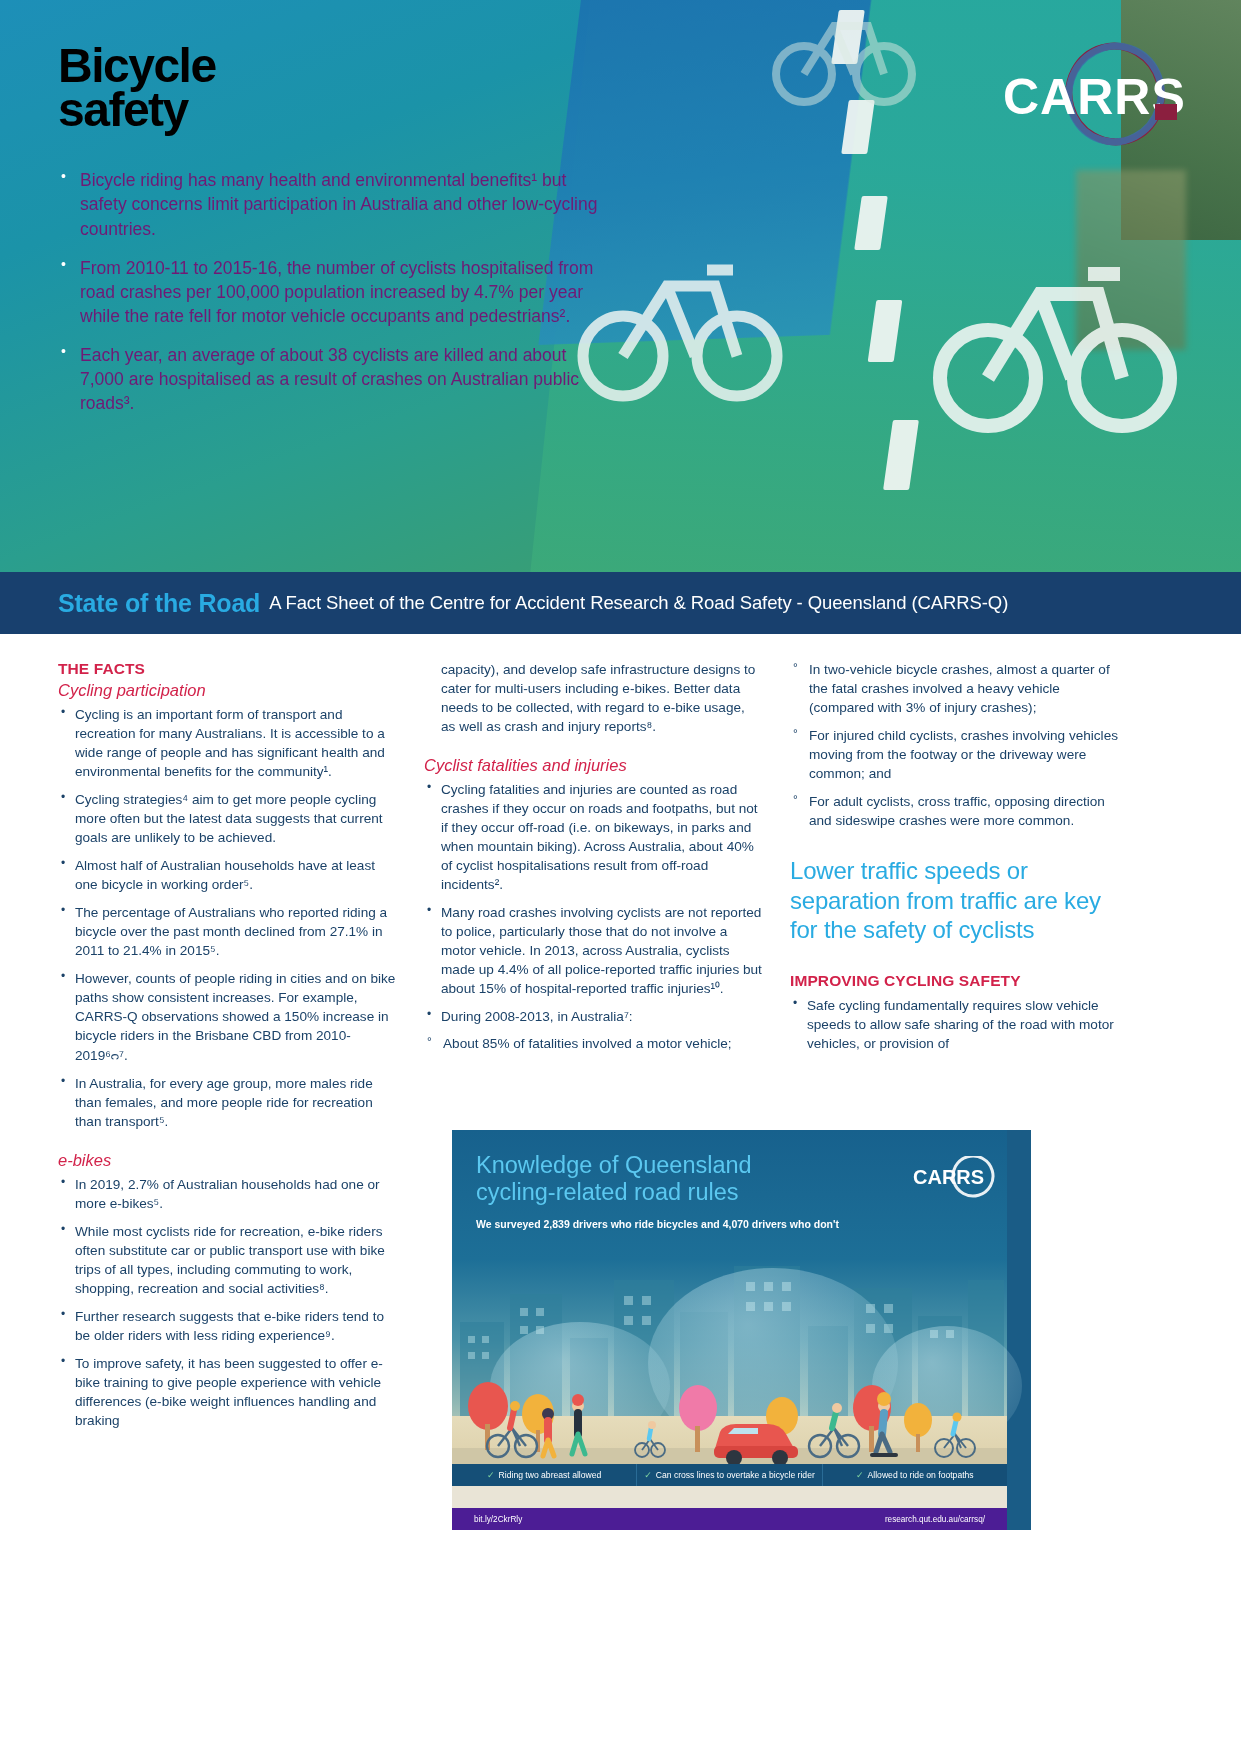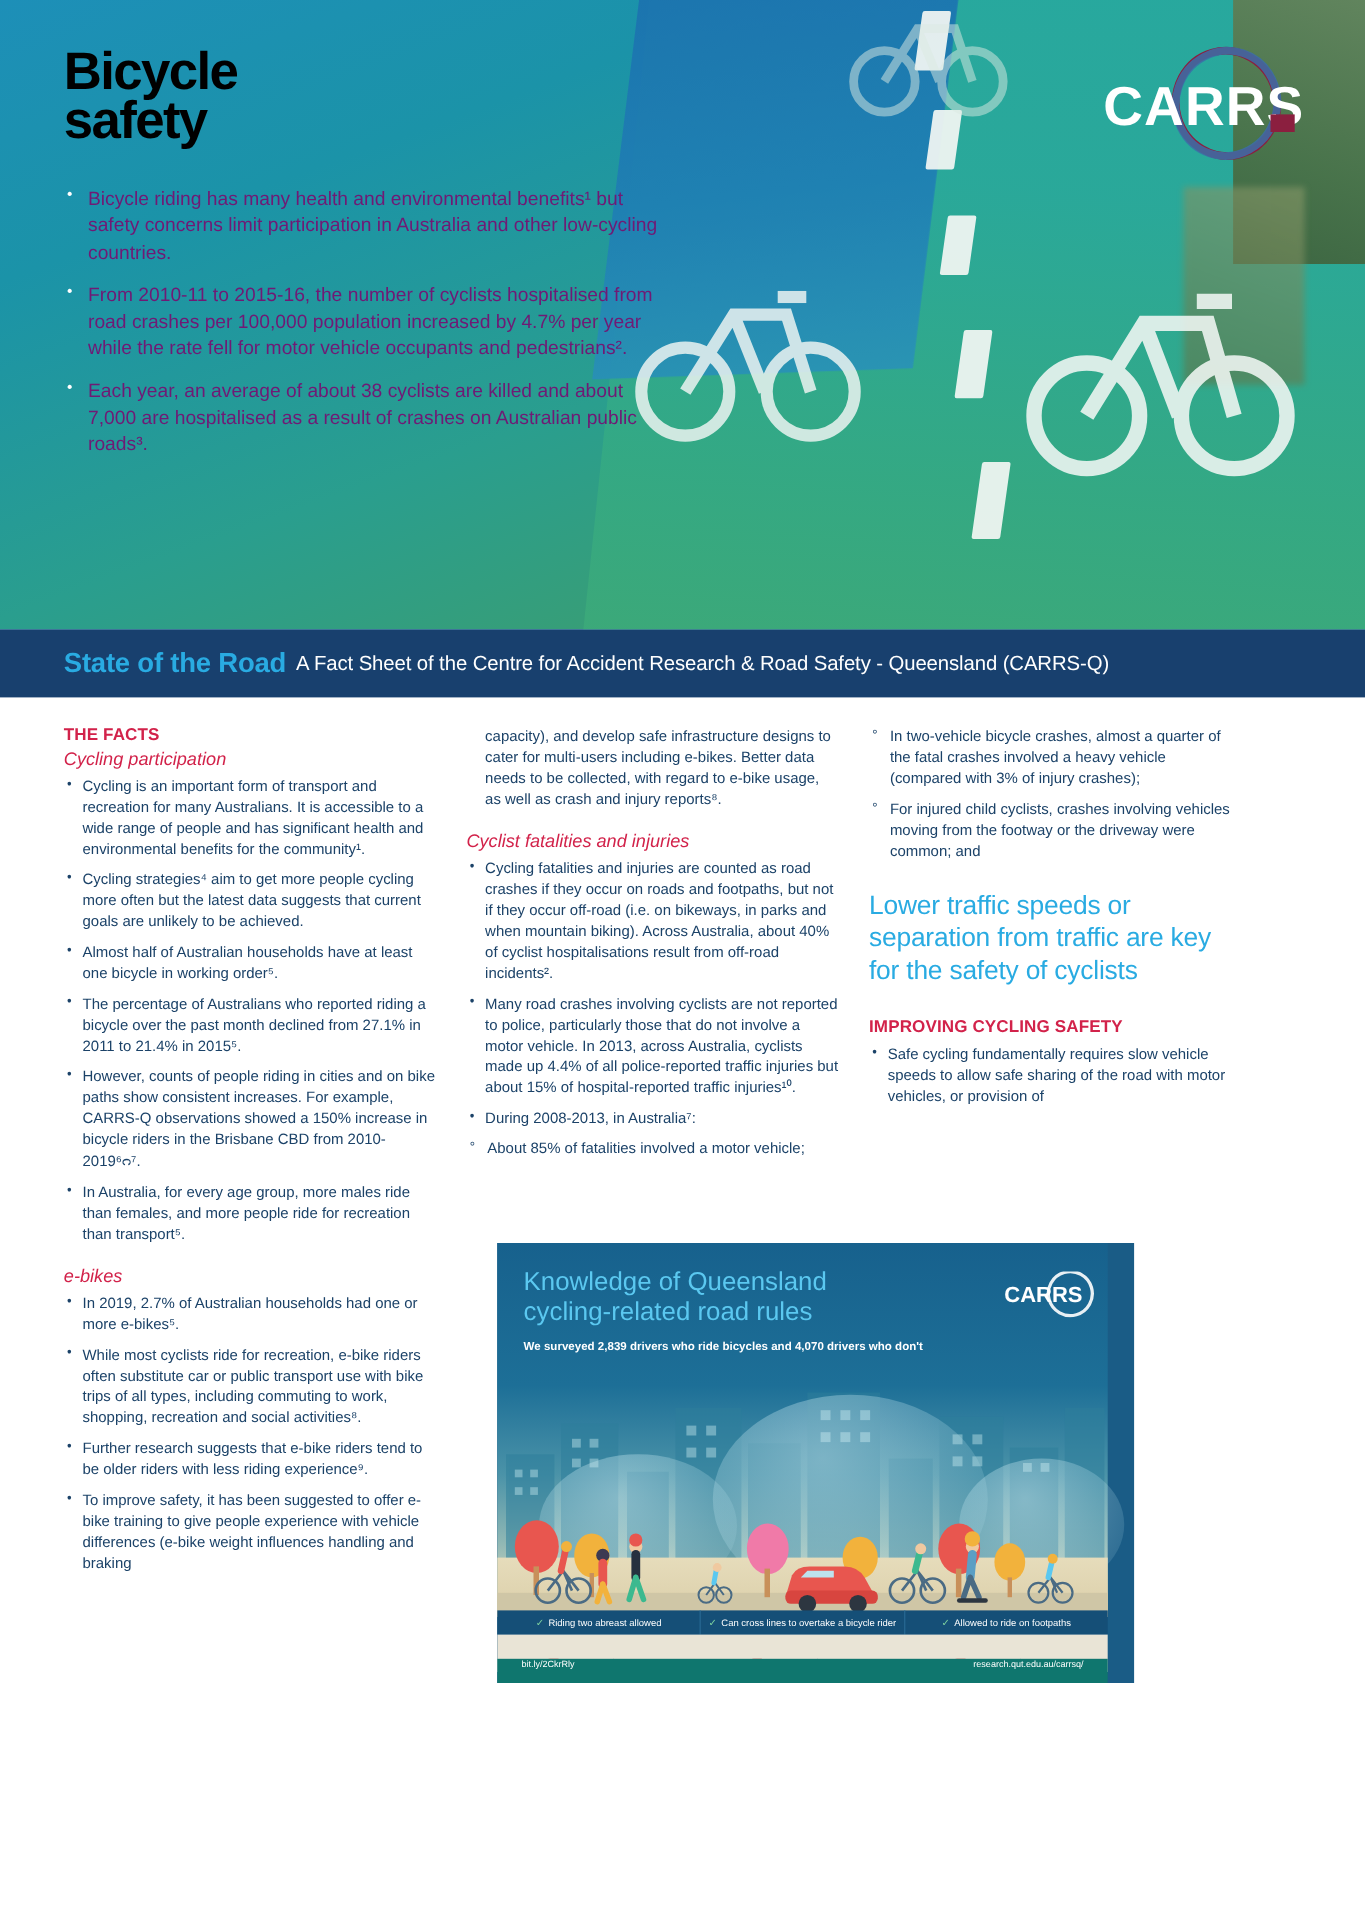--- a/index.html
+++ b/index.html
@@ -190,21 +190,21 @@
     display: flex; background: #e9e4d6;
   }
   .ig-stat {
     flex: 1; display: flex; align-items: flex-end; justify-content: center; gap: 5px;
   }
   .ig-stat .pct {
     color: #17476f; font-size: 10.5px; font-weight: bold;
   }
   .ig-foot {
     position: absolute; left: 0; top: 378px; width: 555px; height: 22px;
-    background: #0f766e; display: flex; 
+    background: #4c1d95; display: flex; align-items: center;
     justify-content: space-between; padding: 0 22px;
   }
   .ig-foot span { color: #ffffff; font-size: 8.2px; }
 </style>
 </head>
 <body>
 
 <div class="hero">
   <div class="hero-photo"></div>
   <div class="lane-teal"></div>
@@ -308,20 +308,21 @@
       </ul>
       <ul class="sublist" style="margin-top:-2px;">
         <li>About 85% of fatalities involved a motor vehicle;</li>
       </ul>
     </div>
 
     <div class="col">
       <ul class="sublist" style="margin-top:0;">
         <li>In two-vehicle bicycle crashes, almost a quarter of the fatal crashes involved a heavy vehicle (compared with 3% of injury crashes);</li>
         <li>For injured child cyclists, crashes involving vehicles moving from the footway or the driveway were common; and</li>
+        <li>For adult cyclists, cross traffic, opposing direction and sideswipe crashes were more common.</li>
       </ul>
       <div class="pullquote">Lower traffic speeds or separation from traffic are key for the safety of cyclists</div>
       <h3 class="sec-head">IMPROVING CYCLING SAFETY</h3>
       <ul class="blist" style="margin-top:6px;">
         <li>Safe cycling fundamentally requires slow vehicle speeds to allow safe sharing of the road with motor vehicles, or provision of</li>
       </ul>
     </div>
 
   </div>
 </div>

